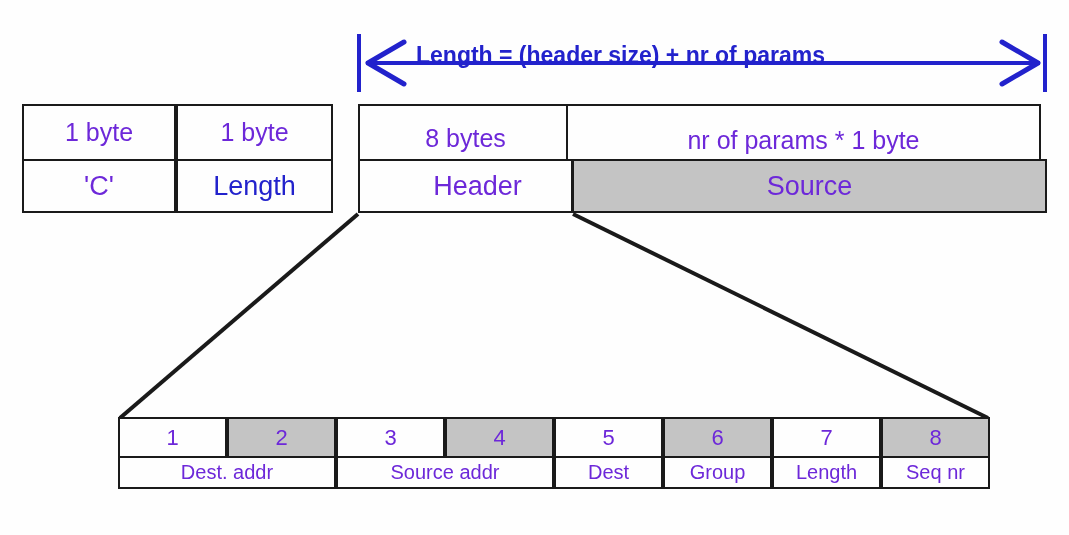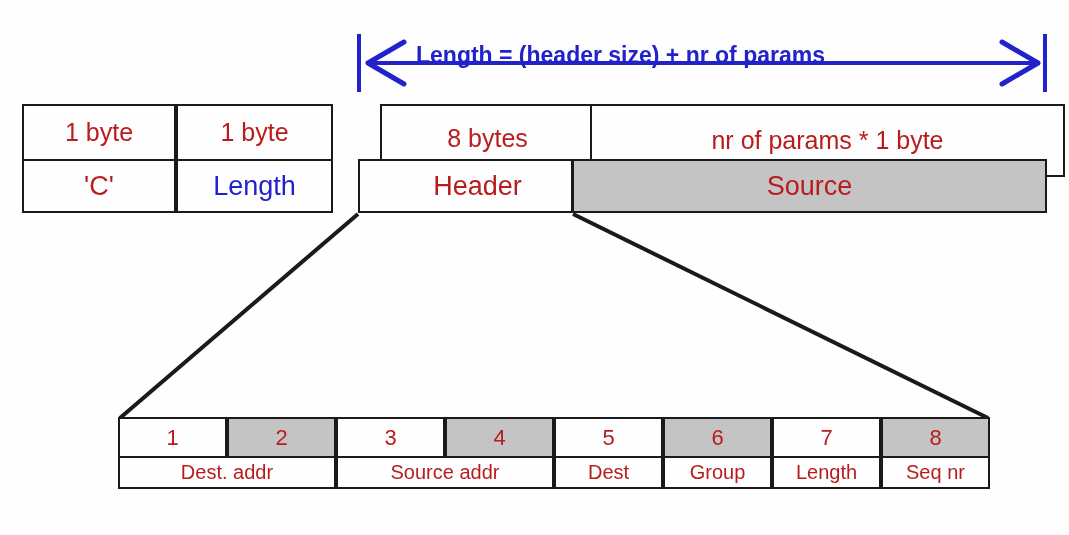--- a/index.html
+++ b/index.html
@@ -25,21 +25,21 @@
 
   
   .cell {
     position: absolute;
     box-sizing: border-box;
     border: 2px solid #1a1a1a;
     background: #fefefe;
     display: flex;
     align-items: center;
     justify-content: center;
-    color: #b91c1c;
+    color: #6d28d9;
     white-space: nowrap;
     overflow: hidden;
   }
   .cell.gray { background: #c4c4c4; }
   .cell.blue-text { color: #2222cc; }
 
   
   .size-label { font-size: 25px; letter-spacing: 0px; }
   .value-label { font-size: 27px; }
 
@@ -78,23 +78,23 @@
 
       <polyline points="1002,42 1038,63 1002,84" fill="none" stroke="#2222cc" stroke-width="5" stroke-linecap="round" stroke-linejoin="round"></polyline>
     </svg>
     <div class="arrow-caption" style="left:416px; top:22px;">Length = (header size) + nr of params</div>
   </div>
 
   <div class="cell size-label" style="left:22px; top:104px; width:154px; height:57px;">1 byte</div>
 
   <div class="cell size-label" style="left:176px; top:104px; width:157px; height:57px;">1 byte</div>
 
-  <div class="cell size-label" style="left:358px; top:104px; width:215px; height:68px;margin-left:22px;">8 bytes</div>
+  <div class="cell size-label" style="left:358px; top:104px; width:215px; height:68px;">8 bytes</div>
 
-  <div class="cell size-label" style="left:590px; top:104px; width:475px; height:73px;">nr of params * 1 byte</div>
+  <div class="cell size-label" style="left:566px; top:104px; width:475px; height:73px;">nr of params * 1 byte</div>
 
   <div class="cell value-label" style="left:22px; top:159px; width:154px; height:54px;">'C'</div>
 
   <div class="cell value-label blue-text" style="left:176px; top:159px; width:157px; height:54px;">Length</div>
 
   <div class="cell value-label" style="left:358px; top:159px; width:215px; height:54px;padding-left:24px;">Header</div>
 
   <div class="cell value-label gray" style="left:572px; top:159px; width:475px; height:54px;">Source</div>
 
   <svg style="position:absolute; left:0; top:0;" width="1069" height="535">

